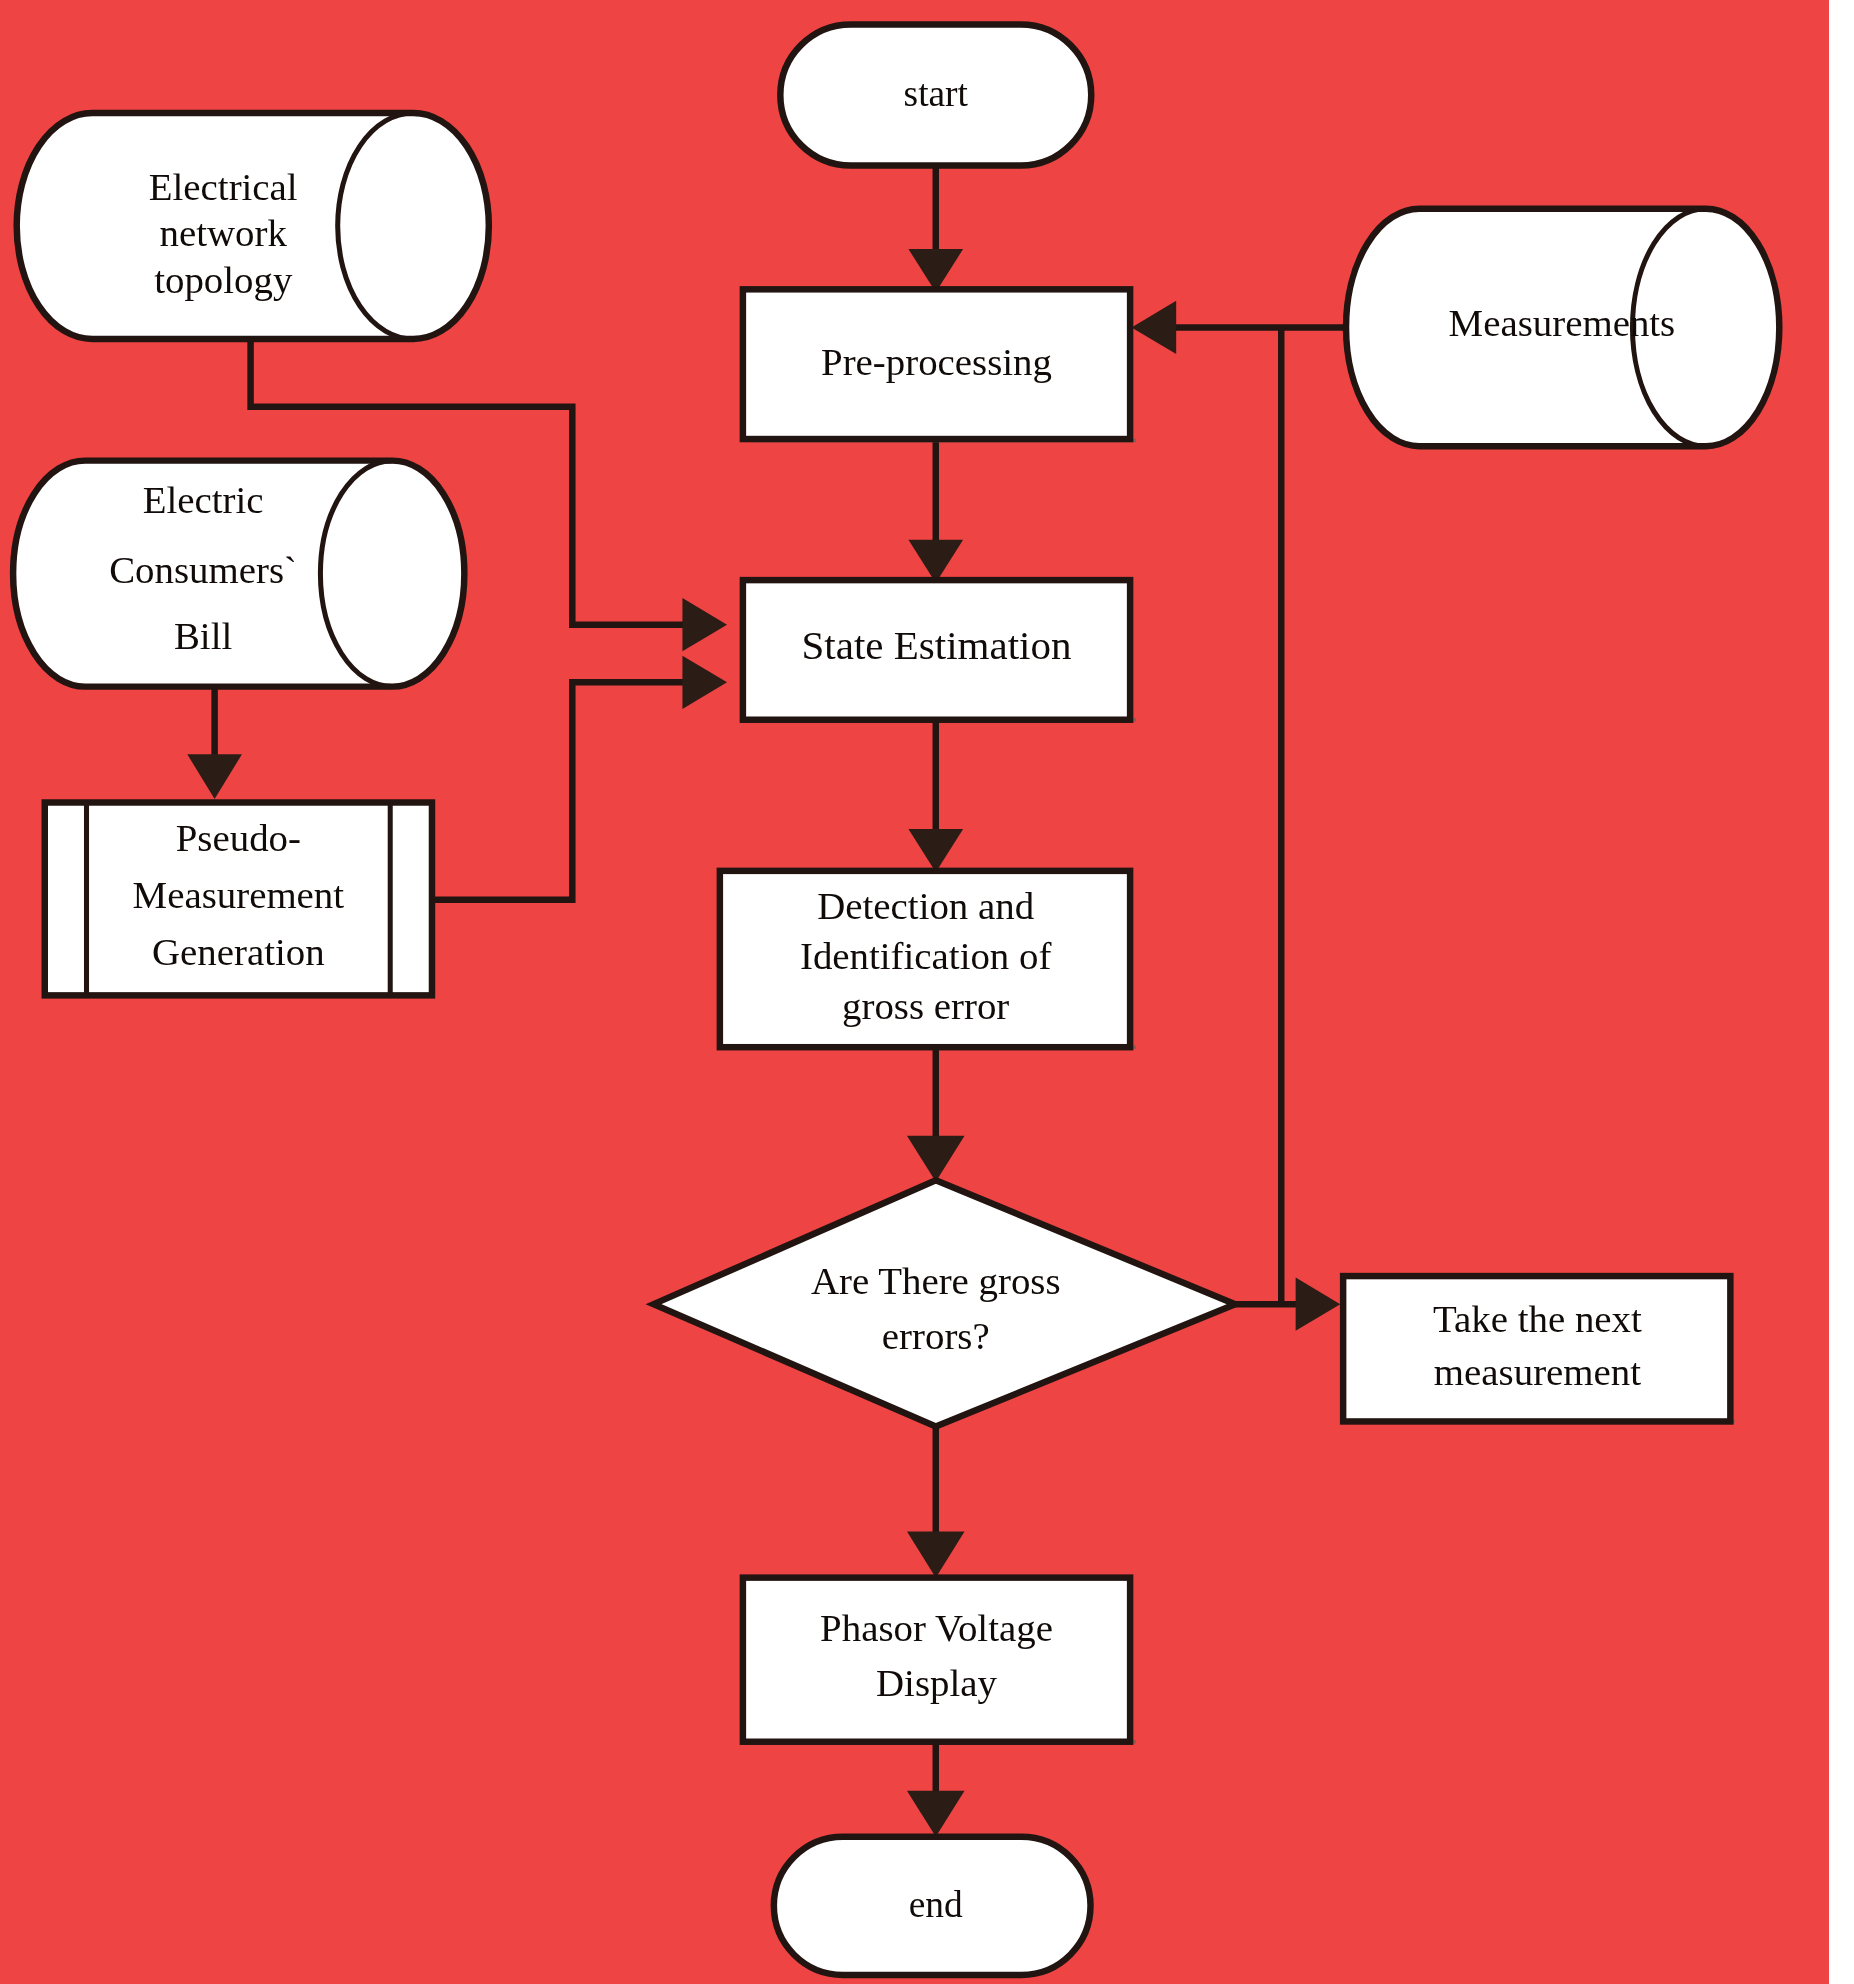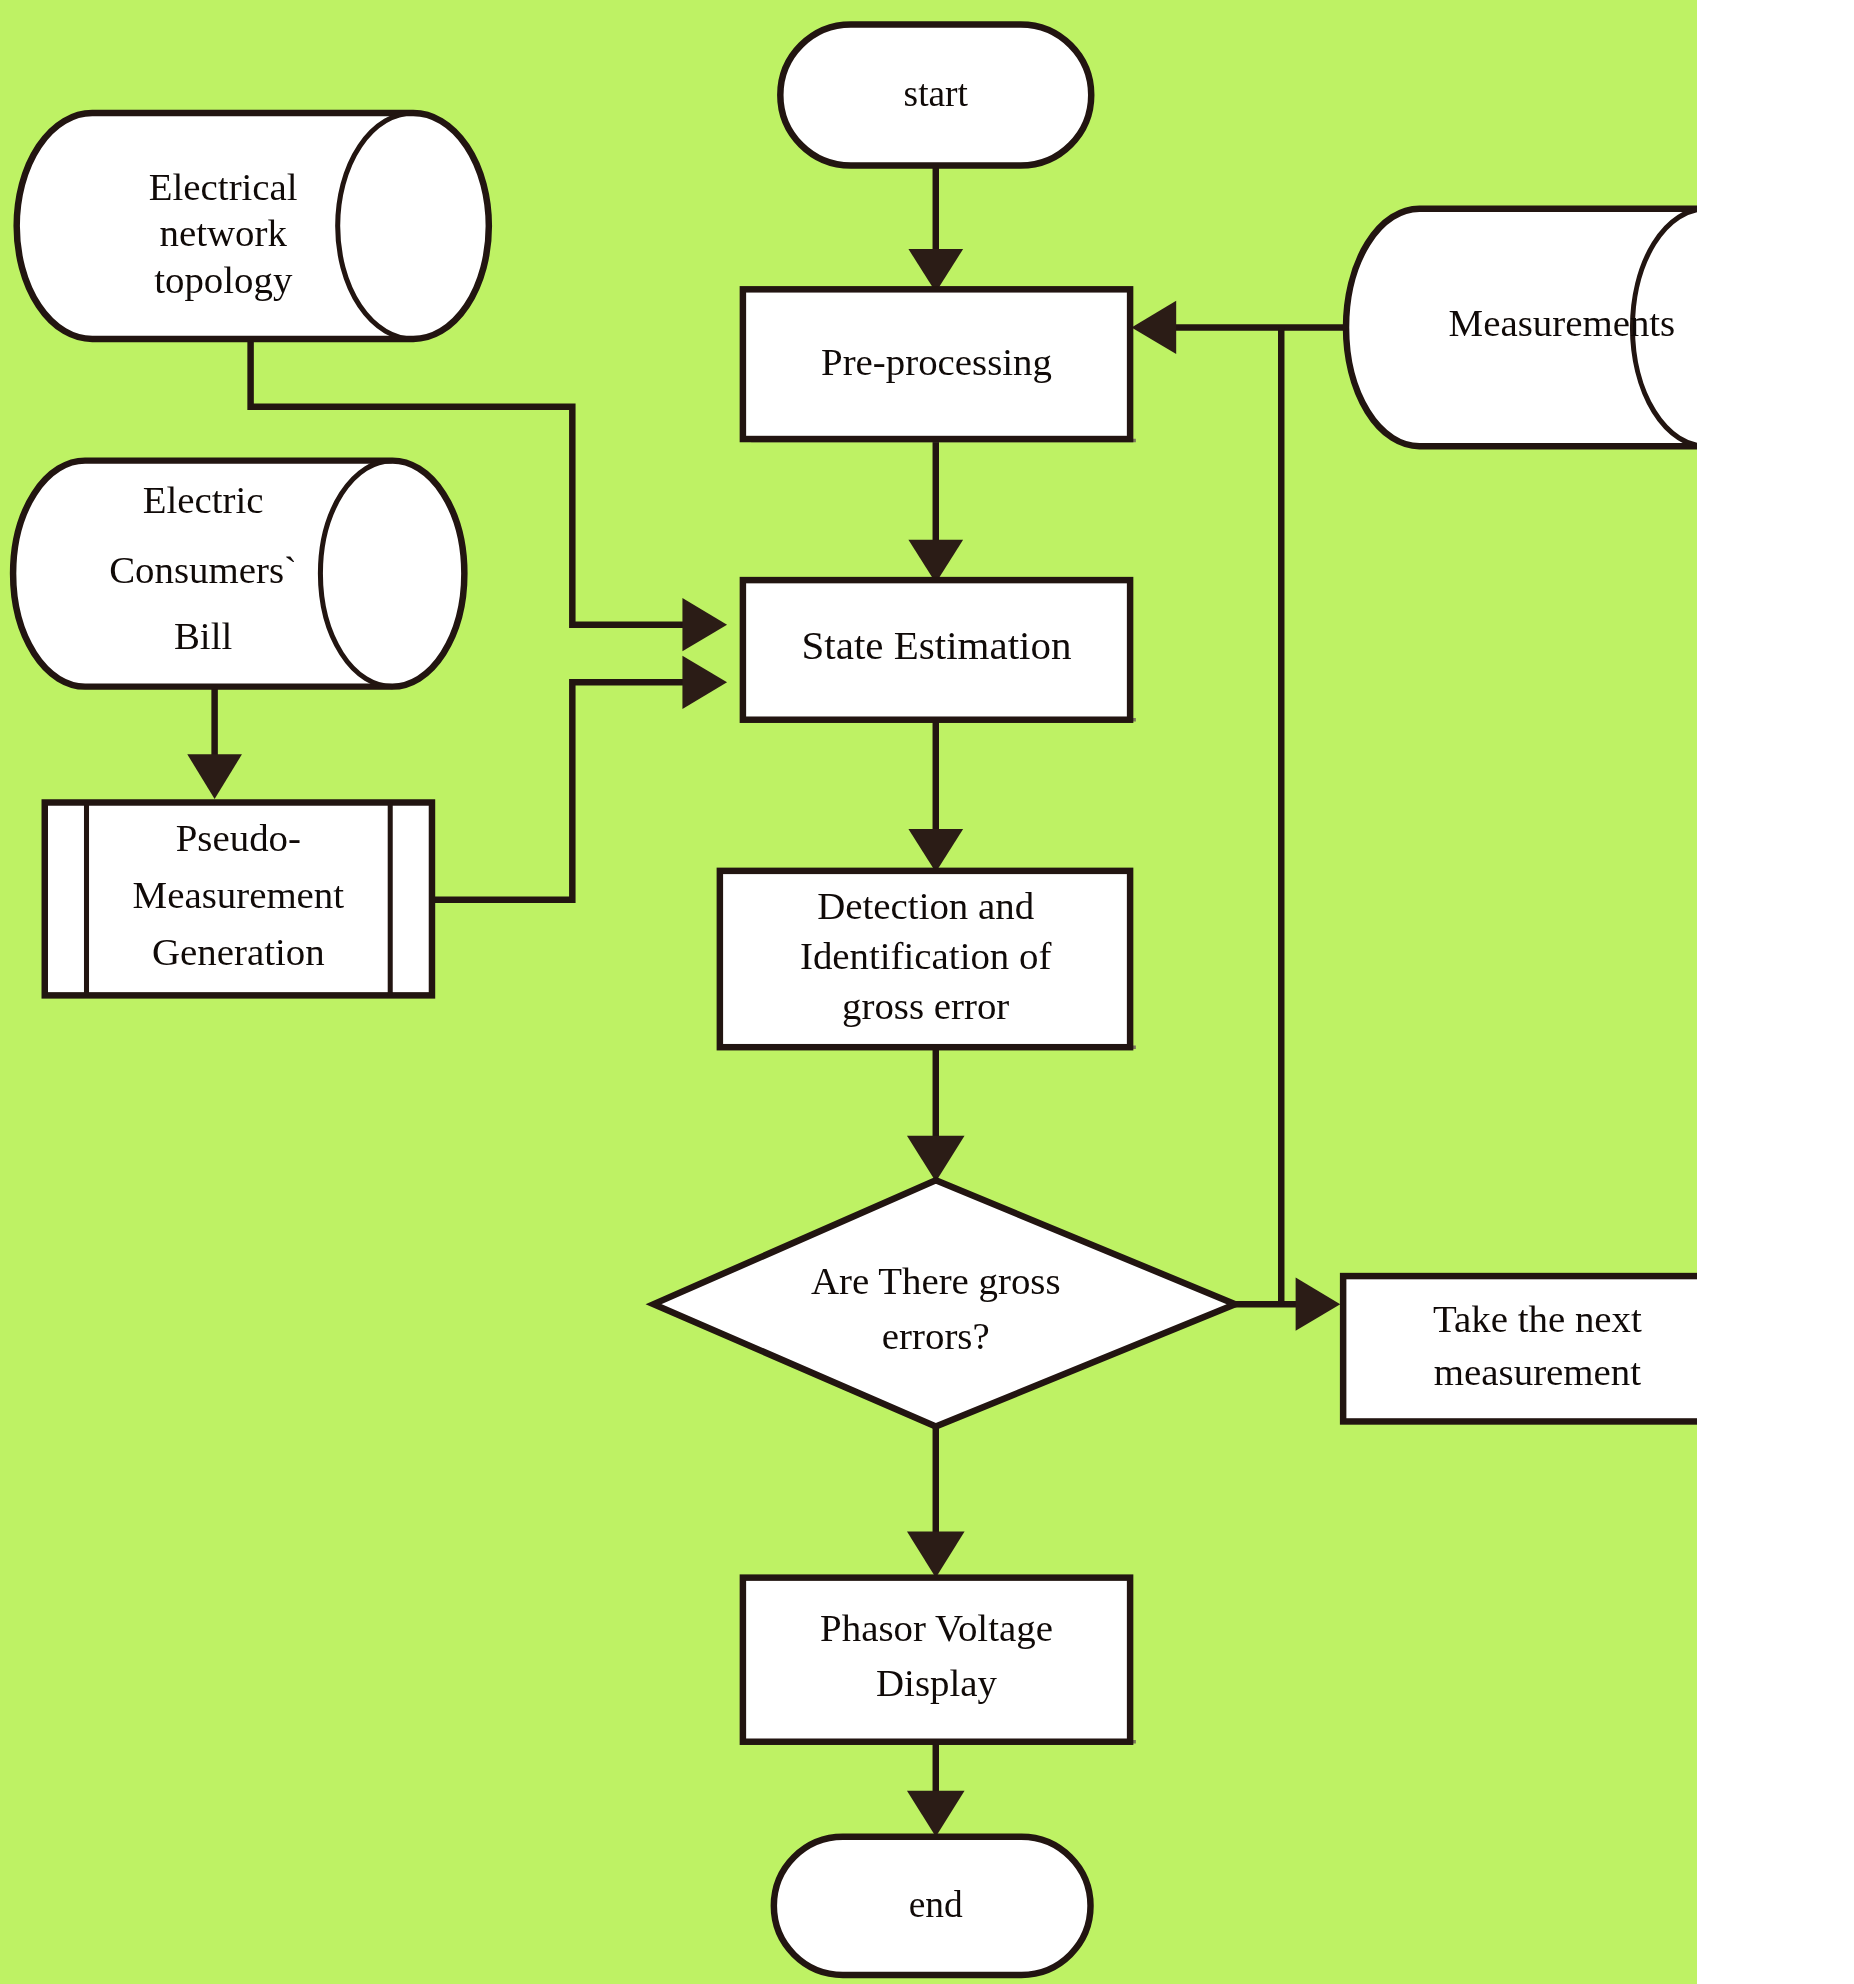--- a/index.html
+++ b/index.html
@@ -5,23 +5,23 @@
   html, body {
     margin: 0;
     padding: 0;
     background: #ffffff;
   }
   body {
     font-family: "Liberation Serif", "DejaVu Serif", serif;
   }
   #flowchart-root {
     position: relative;
-    width: 1697px;
+    width: 1829px;
     height: 1985px;
-    background: #bef264;
+    background: #ef4444;
     overflow: hidden;
   }
   svg#flow-svg {
     display: block;
     width: 1855px;
     height: 1985px;
   }
   .shape-outline {
     fill: #ffffff;
     stroke: #221511;

